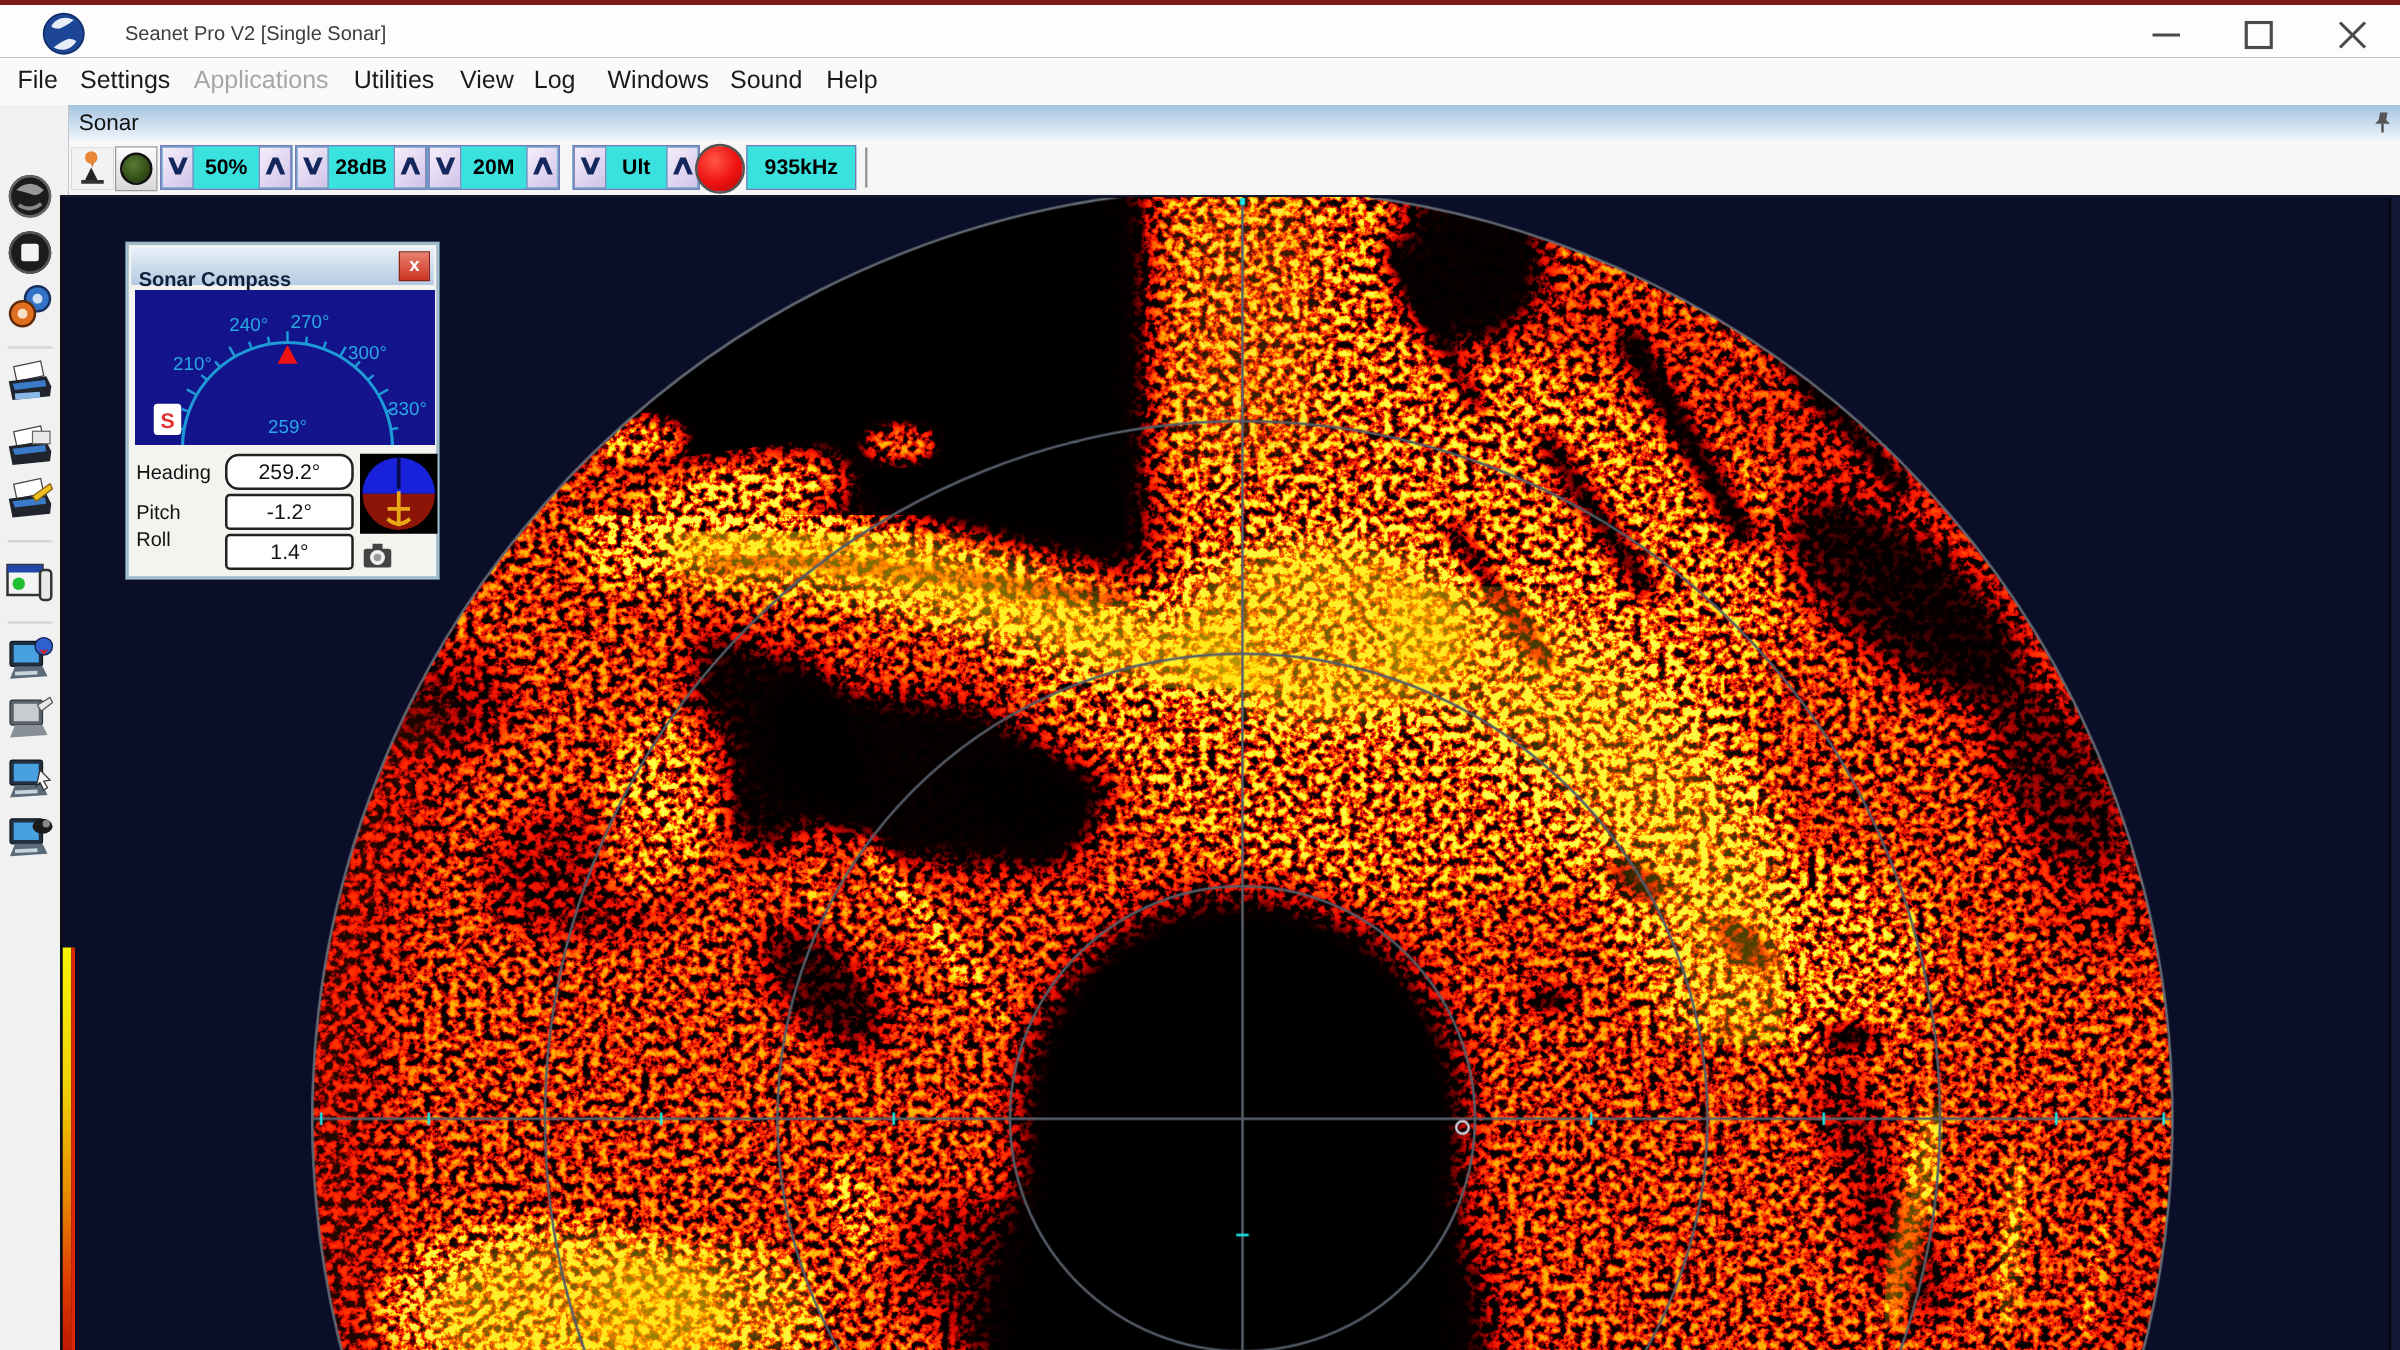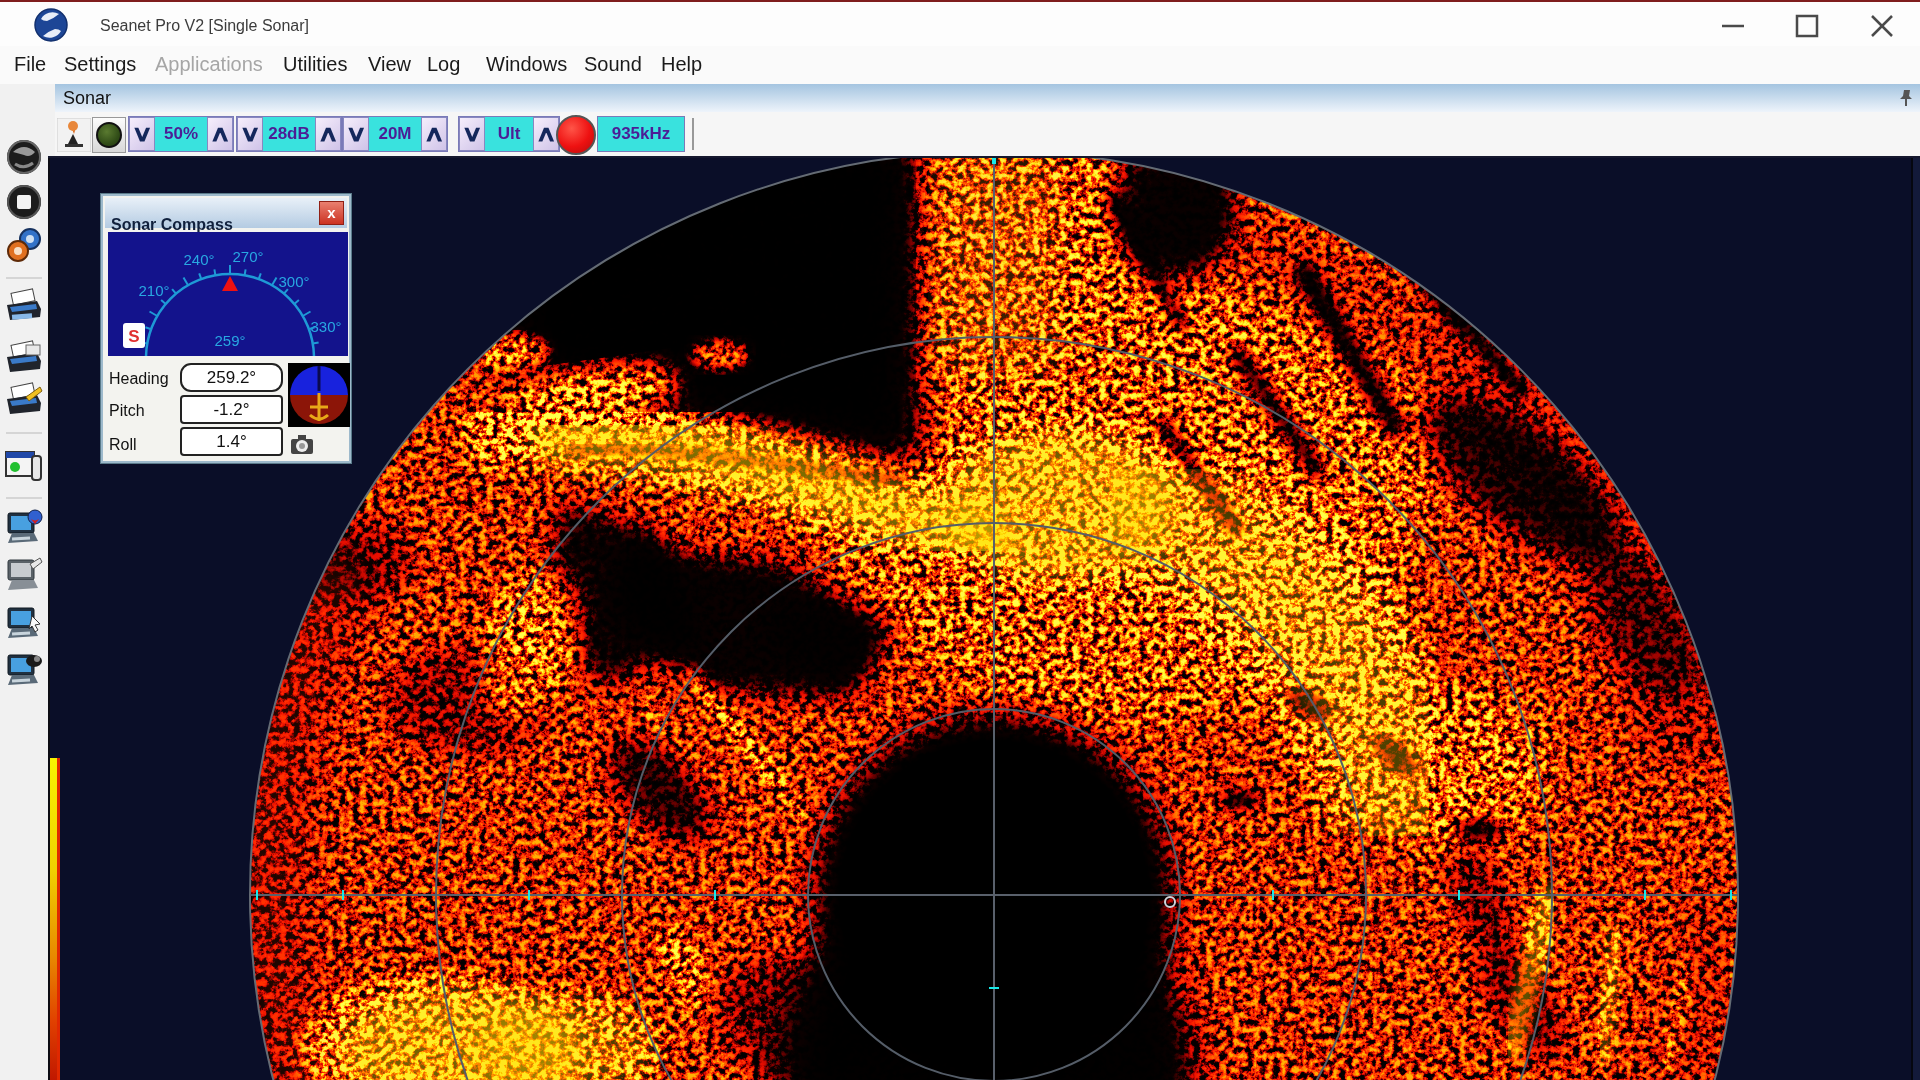--- a/index.html
+++ b/index.html
@@ -1,38 +1,38 @@
 <!DOCTYPE html>
 <html><head>
 <meta charset="utf-8">
 <style>
   * { margin:0; padding:0; box-sizing:border-box; }
   html,body { width:1920px; height:1080px; overflow:hidden; background:#0a0e28;
     font-family:"Liberation Sans", sans-serif; }
   .abs { position:absolute; }
   
   #titlebar { position:absolute; left:0; top:0; width:1920px; height:46px;
-    background:#fdfdfd; border-top:2px solid #7f1d1d; }
+    background:#fdfdfd; border-top:4px solid #7f1d1d; }
   #title-text { position:absolute; left:100px; top:15px; font-size:16px; color:#3c3c3c; }
   
   #menubar { position:absolute; left:0; top:46px; width:1920px; height:38px; background:#fafafa; }
   .mi { position:absolute; top:7px; font-size:20px; color:#1a1a1a; }
   
   #sonarbar { position:absolute; left:55px; top:84px; width:1865px; height:28px;
     background:linear-gradient(#a4c4e0, #eef4fb); }
   #sonarbar span { position:absolute; left:8px; top:4px; font-size:18px; color:#111; }
   
   #toolbar { position:absolute; left:55px; top:112px; width:1865px; height:44px; background:#f6f6f6; }
   #toolbar-underline { position:absolute; left:48px; top:156px; width:1872px; height:3px; background:#15182e; }
   .tgroup { position:absolute; top:4px; height:36px; background:#39e2de; border:1px solid #7a7ab8; display:flex; }
   .spin { width:26px; height:34px; background:linear-gradient(135deg,#f6eefc,#cfc3e8);
     border:1px solid #8888c0; color:#14275c; text-align:center; font-weight:bold;
     font-size:20px; line-height:31px; transform-origin:center;}
   .spin i { display:inline-block; font-style:normal; transform:scale(1.5,1.1); }
-  .tfield { height:44px; color:#4c1d95; font-weight:bold; font-size:17px; text-align:center;
+  .tfield { height:44px; color:#000000; font-weight:bold; font-size:17px; text-align:center;
     line-height:33px; }
   
   #sidebar { position:absolute; left:0; top:84px; width:48px; height:996px; background:#f1f1f1; }
   #sidebar-gutter { position:absolute; left:48px; top:84px; width:7px; height:72px; background:#f1f1f1; }
   #sidebar-edge { position:absolute; left:48px; top:158px; width:2px; height:922px; background:#0c0c14; }
   
   #main { position:absolute; left:48px; top:158px; width:1872px; height:922px; background:#0a0e28; }
   
   #compass { position:absolute; left:101px; top:194px; width:250px; height:269px;
     background:#f3f3ef; border:2px solid #9db9cb; box-shadow:0 0 0 1px #5a7a8a; }
@@ -325,21 +325,21 @@
         <text x="218" y="100">330°</text>
         <text x="122" y="114">259°</text>
       </g>
       <polygon points="122,44 114,59 130,59" fill="#ee1111"></polygon>
       <rect x="15" y="91" width="22" height="25" rx="3" fill="#fff"></rect>
       <text x="26" y="110" font-size="17" fill="#e03030" text-anchor="middle" font-weight="bold">S</text>
     </svg>
   </div>
   <span class="crow-label" style="left:6px; top:174px;">Heading</span>
   <span class="crow-label" style="left:6px; top:206px;">Pitch</span>
-  <span class="crow-label" style="left:6px; top:240px;">Roll</span>
+  <span class="crow-label" style="left:6px; top:228px;">Roll</span>
   <div class="cfield" style="top:167px;border-radius:11px;">259.2°</div>
   <div class="cfield" style="top:199px;">-1.2°</div>
   <div class="cfield" style="top:231px;">1.4°</div>
 
   <div class="abs" style="left:185px; top:167px; width:62px; height:64px; background:#000;">
     <svg width="62" height="64" viewBox="0 0 62 64">
       <clipPath id="ballc">
           <circle cx="31" cy="32" r="29"></circle>
         </clipPath>
       <g clip-path="url(#ballc)">

